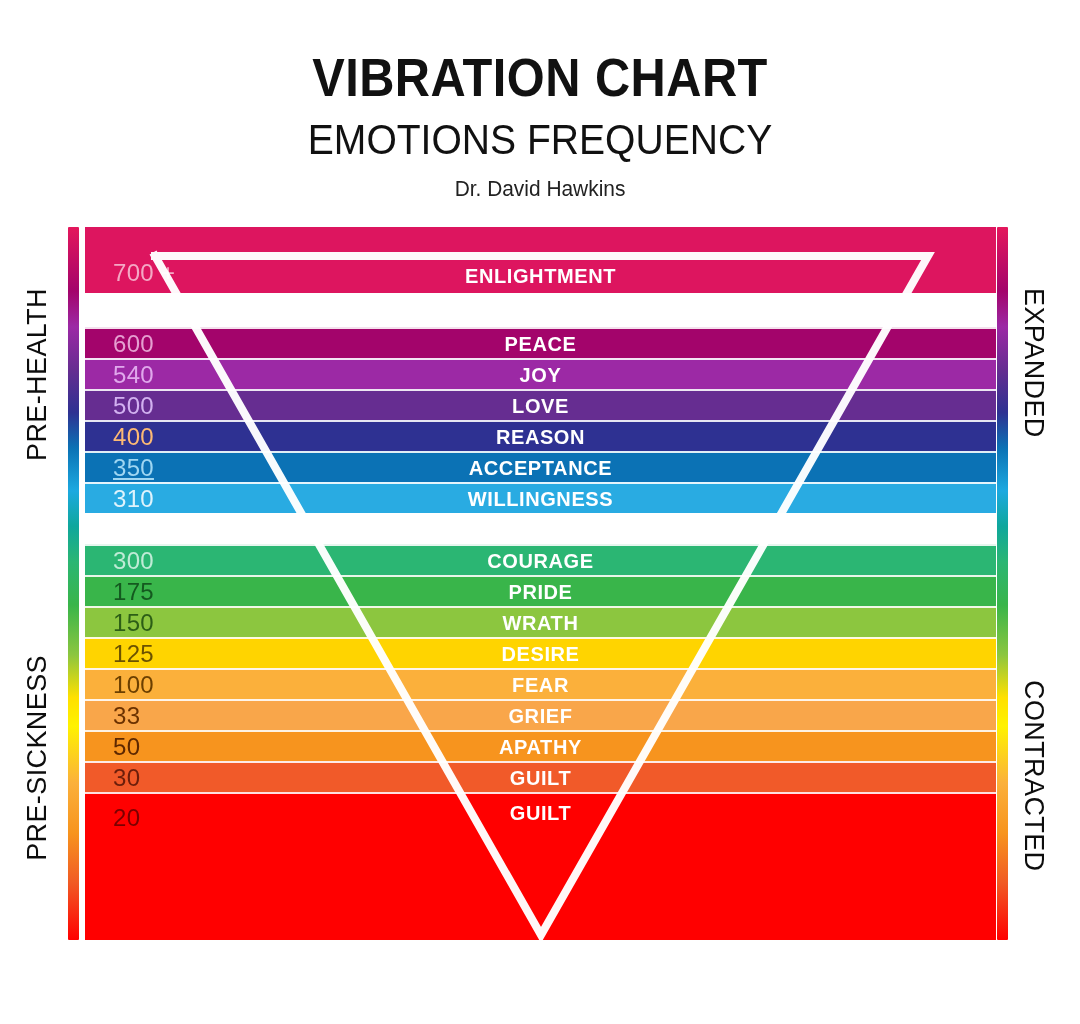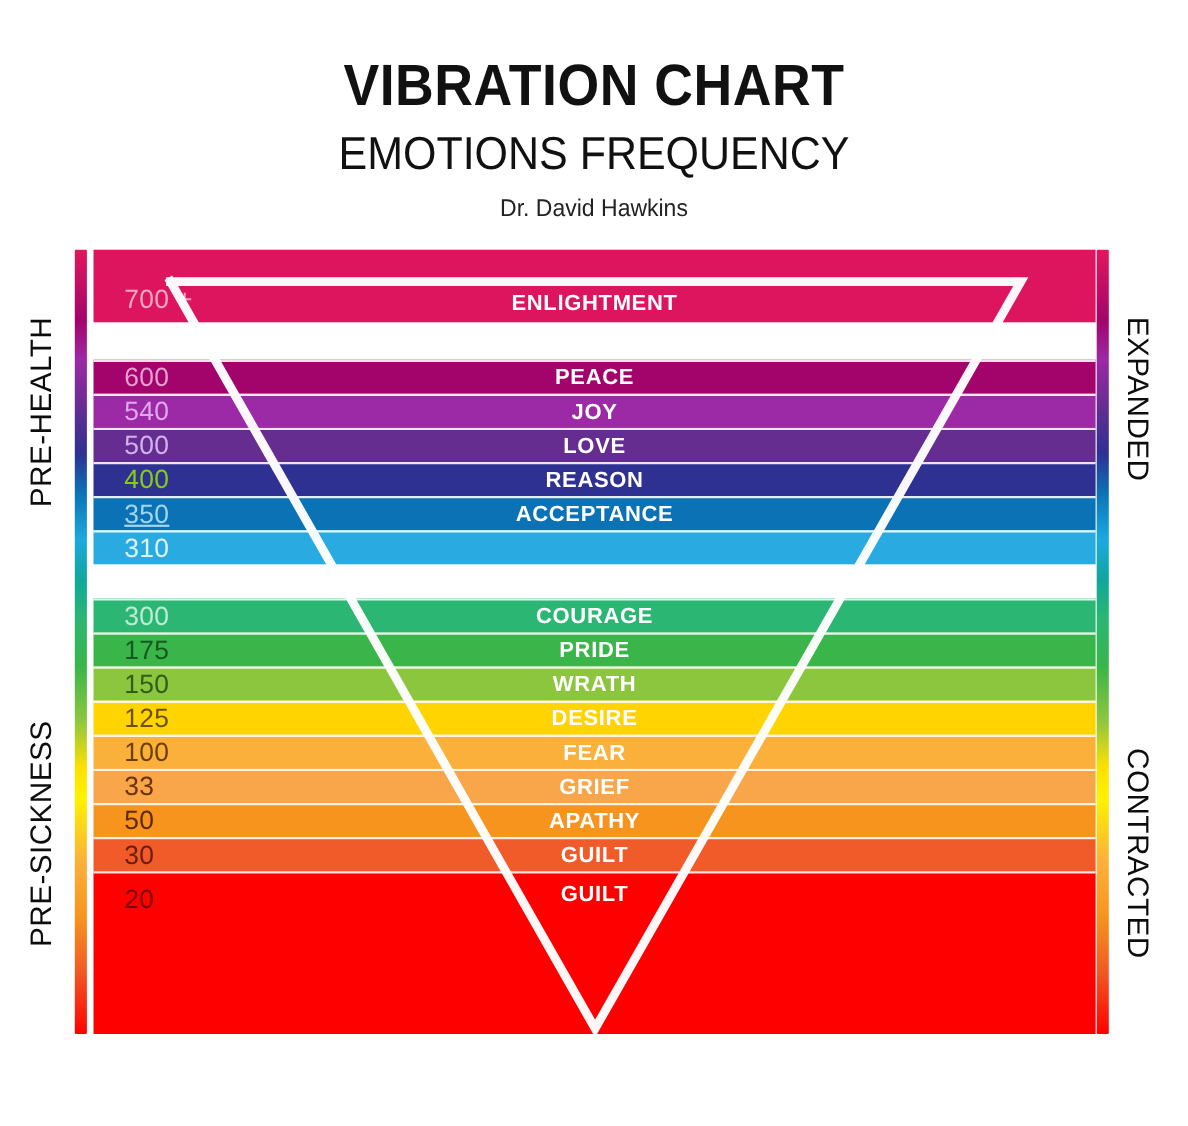--- a/index.html
+++ b/index.html
@@ -183,29 +183,30 @@
     </div>
     <div class="band" style="top: 131px; height: 31px; background: rgb(156, 41, 165);">
       <span class="band-number" style="color: rgb(224, 168, 236);">540</span>
       <span class="band-emotion">JOY</span>
     </div>
     <div class="band" style="top: 162px; height: 31px; background: rgb(102, 45, 145);">
       <span class="band-number" style="color: rgb(210, 177, 240);">500</span>
       <span class="band-emotion">LOVE</span>
     </div>
     <div class="band" style="top: 193px; height: 31px; background: rgb(46, 49, 146);">
-      <span class="band-number" style="color: #84cc16;">400</span>
+      <span class="band-number" style="color: #fdba74;">400</span>
       <span class="band-emotion">REASON</span>
     </div>
     <div class="band" style="top: 224px; height: 31px; background: rgb(11, 114, 181);">
       <span class="band-number" style="color: rgb(159, 214, 242); text-decoration: underline;">350</span>
       <span class="band-emotion">ACCEPTANCE</span>
     </div>
     <div class="band" style="top: 255px; height: 31px; background: rgb(41, 171, 226);">
       <span class="band-number" style="color: rgb(223, 243, 252);">310</span>
+      <span class="band-emotion">WILLINGNESS</span>
     </div>
     <div class="band" style="top: 317px; height: 31px; background: rgb(43, 182, 115);">
       <span class="band-number" style="color: rgb(191, 235, 214);">300</span>
       <span class="band-emotion">COURAGE</span>
     </div>
     <div class="band" style="top: 348px; height: 31px; background: rgb(57, 181, 74);">
       <span class="band-number" style="color: rgb(20, 89, 31);">175</span>
       <span class="band-emotion">PRIDE</span>
     </div>
     <div class="band" style="top: 379px; height: 31px; background: rgb(140, 198, 63);">

